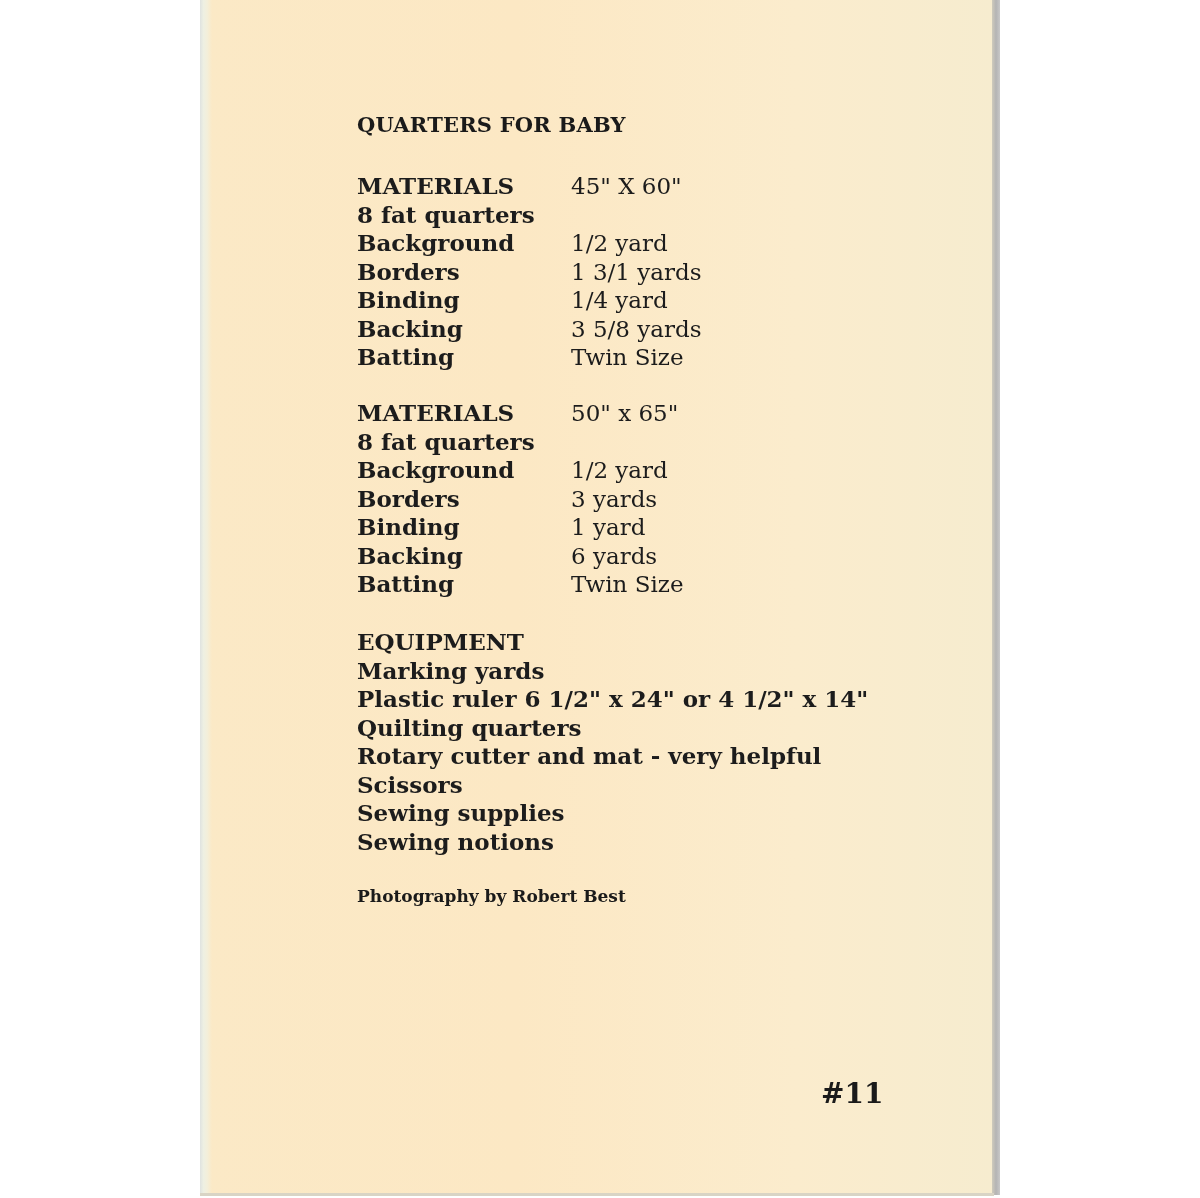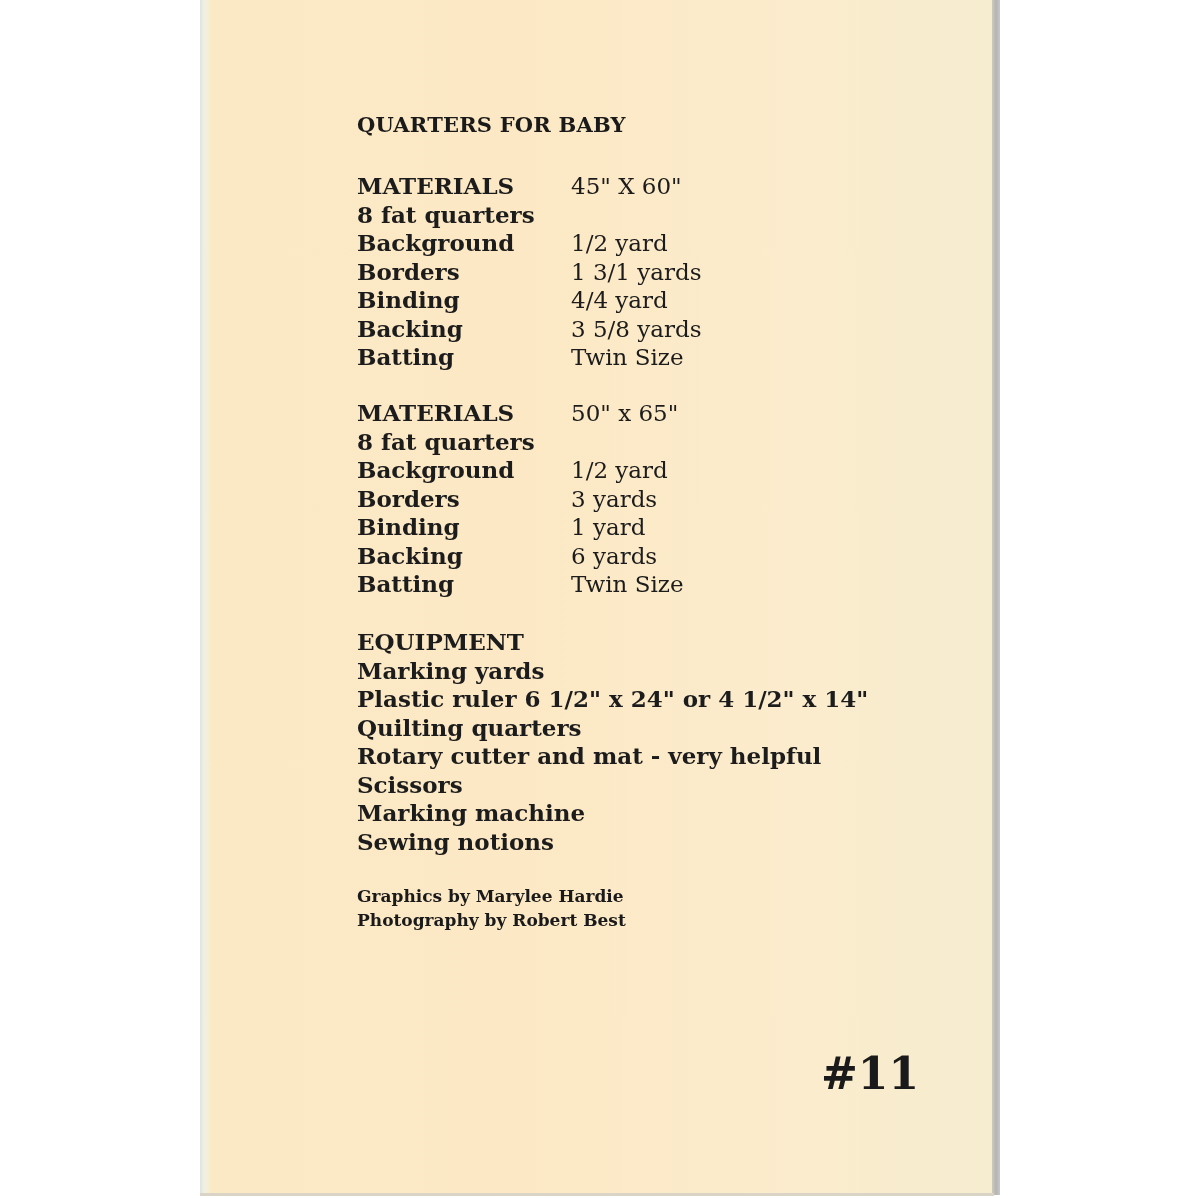--- a/index.html
+++ b/index.html
@@ -28,21 +28,21 @@
     .title {
       position: absolute; left: 357px; top: 112px;
       font-family: "DejaVu Serif", serif; font-weight: bold; font-size: 21px;
       letter-spacing: 0.2px; color: #1a1a1a;
     }
     .section { position: absolute; left: 357px; width: 600px; }
     .row { height: 28.5px; line-height: 28.5px; font-size: 23px; white-space: nowrap; position: relative; }
     .row .k { position: absolute; left: 0; font-weight: bold; }
     .row .v { position: absolute; left: 214px; }
     .credits { position: absolute; left: 357px; top: 884px; font-weight: bold; font-size: 17px; line-height: 24px; color: #1a1a1a; }
-    .pageno { position: absolute; left: 821px; top: 1048px; font-weight: bold; font-size: 44px; color: #1a1a1a; }
+    .pageno { position: absolute; left: 821px; top: 1077px; font-weight: bold; font-size: 28px; color: #1a1a1a; }
   </style>
 </head>
 <body>
 
 <div class="page"></div>
 <div class="page-edge-left"></div>
 <div class="page-edge-right"></div>
 <div class="page-edge-bottom"></div>
 
 <div class="title">QUARTERS FOR BABY</div>
@@ -59,21 +59,21 @@
   <div class="row">
     <span class="k">Background</span>
     <span class="v">1/2 yard</span>
   </div>
   <div class="row">
     <span class="k">Borders</span>
     <span class="v">1 3/1 yards</span>
   </div>
   <div class="row">
     <span class="k">Binding</span>
-    <span class="v">4/4 yard</span>
+    <span class="v">1/4 yard</span>
   </div>
   <div class="row">
     <span class="k">Backing</span>
     <span class="v">3 5/8 yards</span>
   </div>
   <div class="row">
     <span class="k">Batting</span>
     <span class="v">Twin Size</span>
   </div>
 </div>
@@ -122,25 +122,24 @@
   <div class="row">
       <span class="k">Quilting quarters</span>
     </div>
   <div class="row">
       <span class="k">Rotary cutter and mat - very helpful</span>
     </div>
   <div class="row">
       <span class="k">Scissors</span>
     </div>
   <div class="row">
-      <span class="k">Marking machine</span>
+      <span class="k">Sewing supplies</span>
     </div>
   <div class="row">
       <span class="k">Sewing notions</span>
     </div>
 </div>
 
 <div class="credits">
-  <div>Graphics by Marylee Hardie</div>
   <div>Photography by Robert Best</div>
 </div>
 
 <div class="pageno">#11</div>
 
 </body></html>

